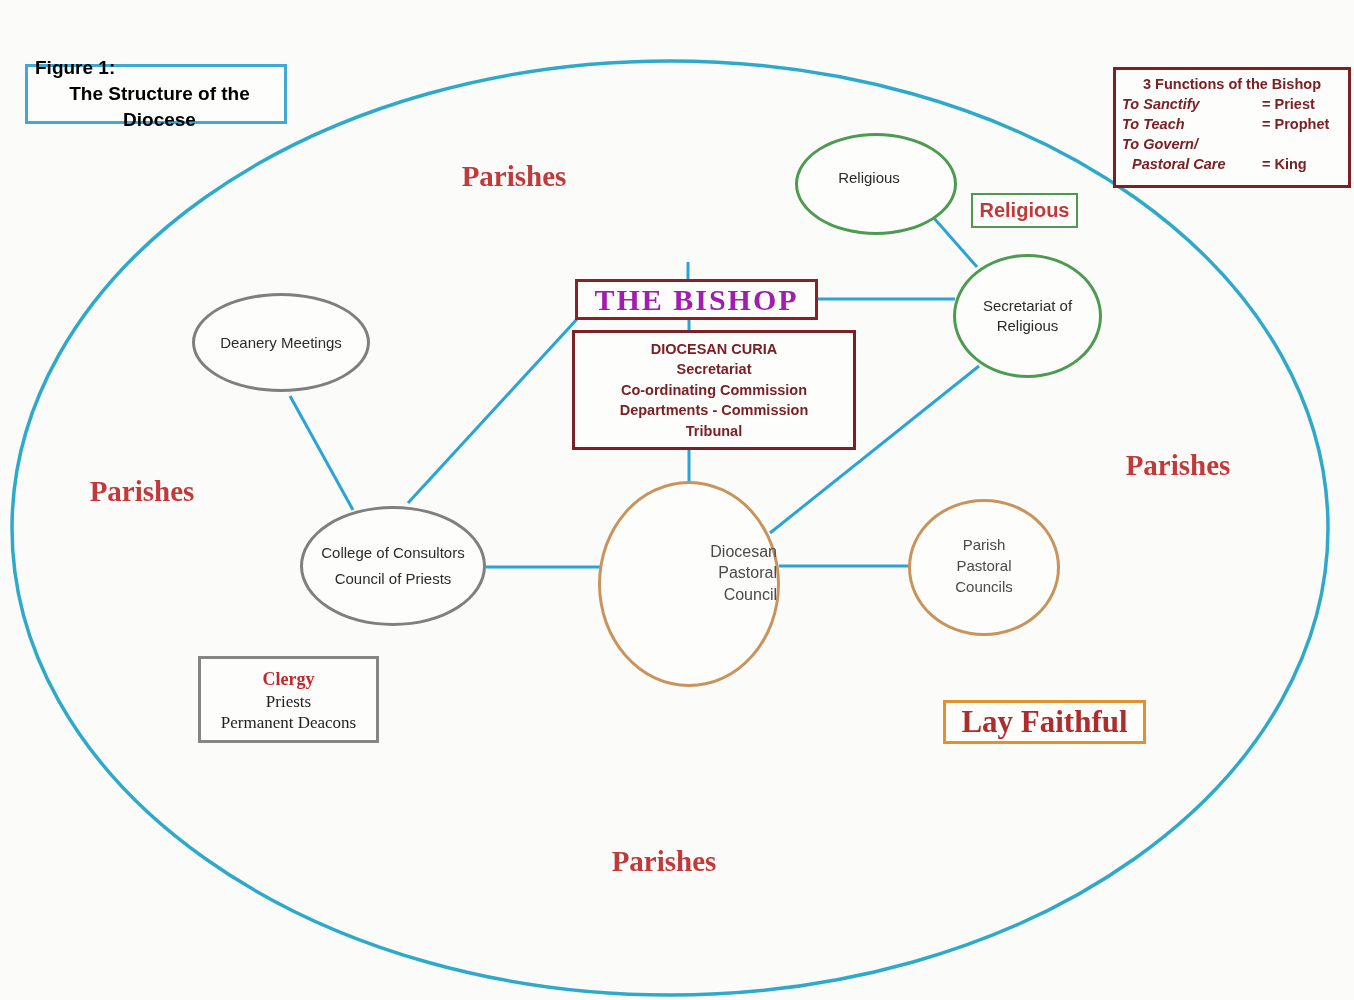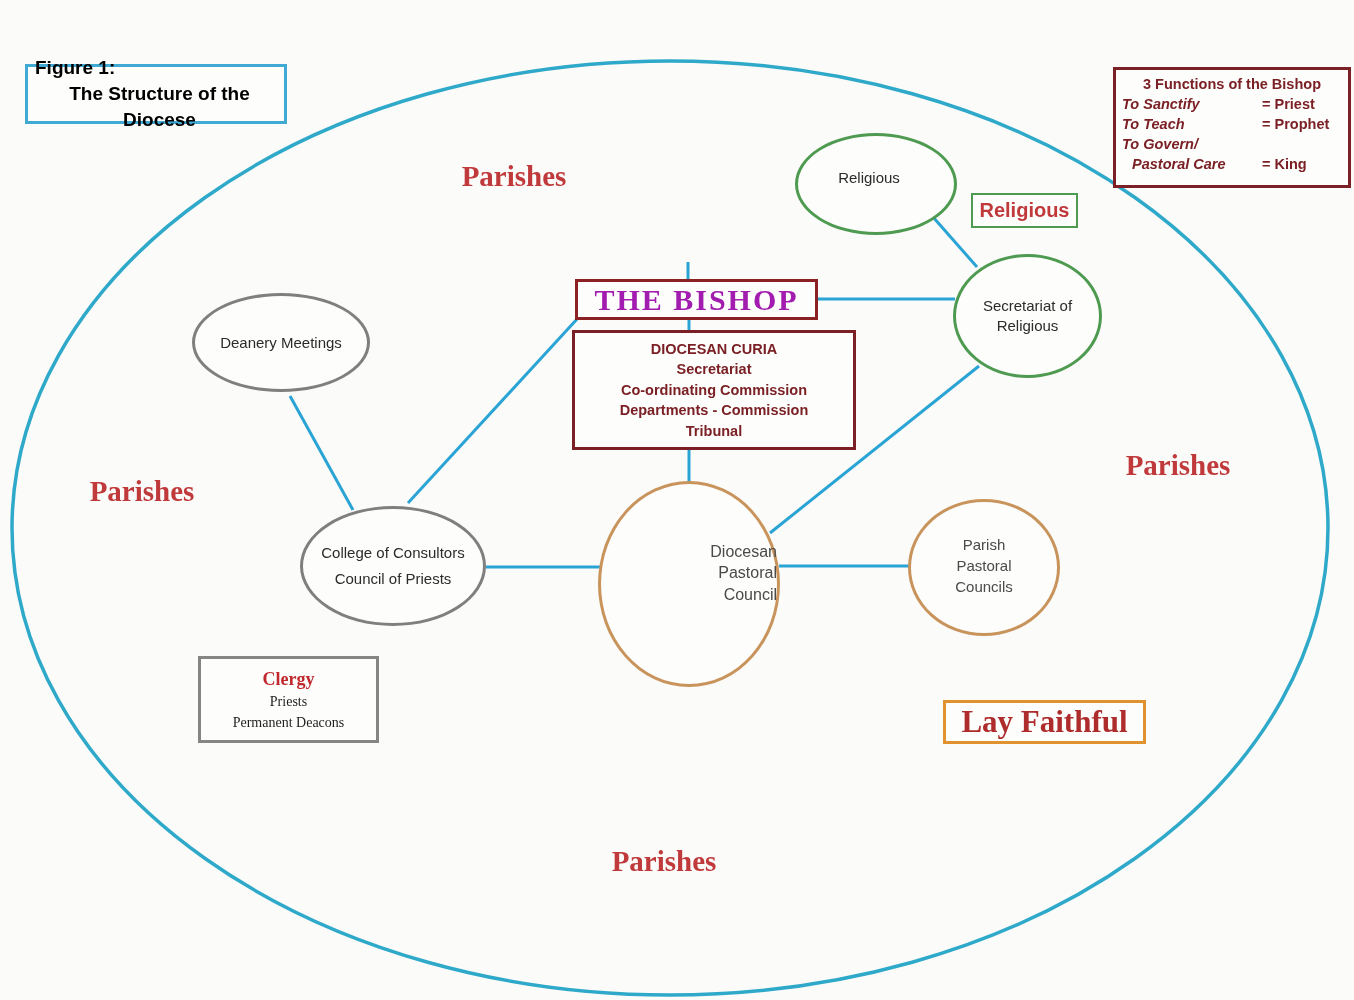--- a/index.html
+++ b/index.html
@@ -58,21 +58,21 @@
 
   
   .religious-badge{left:971px;top:193px;width:107px;height:35px;border:2.5px solid #4e9a51;
     background:#fdfdfc;}
   .religious-badge span{font-weight:bold;font-size:20px;color:#c0393b;}
 
   
   .clergy-box{left:170px;top:656px;width:181px;height:87px;border:3.5px solid #858585;
     background:#fdfdfc;flex-direction:column;font-family:"Liberation Serif",serif;margin-left:28px;}
   .clergy-box .clergy-title{font-weight:bold;font-size:18px;color:#c0282d;line-height:24px;}
-  .clergy-box .clergy-line{font-size:14px;color:#1e1e1e;line-height:21px;}
+  .clergy-box .clergy-line{font-size:17px;color:#1e1e1e;line-height:21px;}
 
   
   .lay-box{left:943px;top:700px;width:203px;height:44px;border:3px solid #e0922f;
     background:#fdfdfc;}
   .lay-box span{font-family:"Liberation Serif",serif;font-weight:bold;font-size:31px;
     color:#ae2c2c;white-space:nowrap;}
 
   
   .parishes{position:absolute;z-index:2;width:140px;text-align:center;
     font-family:"Liberation Serif",serif;font-weight:bold;font-size:29px;color:#c0393b;}

